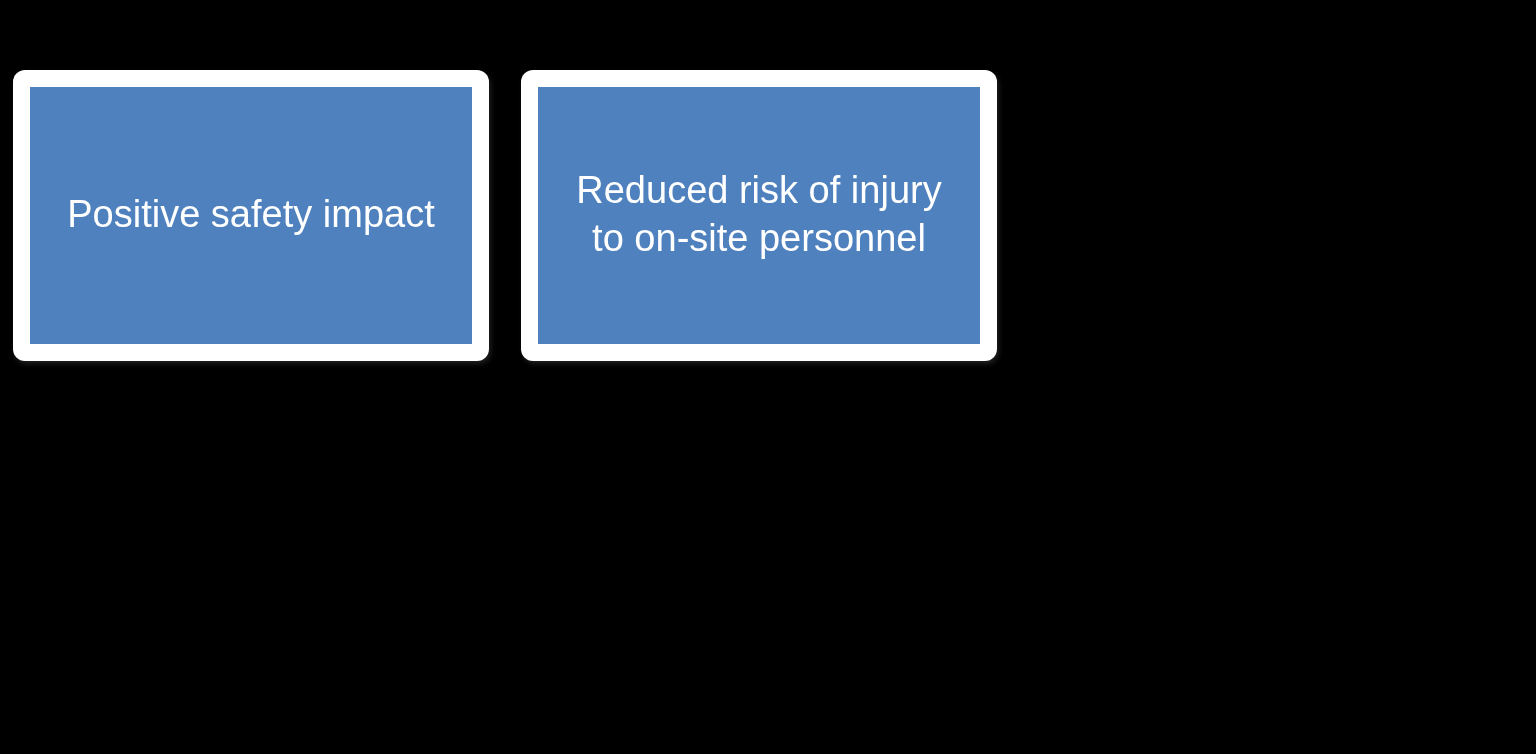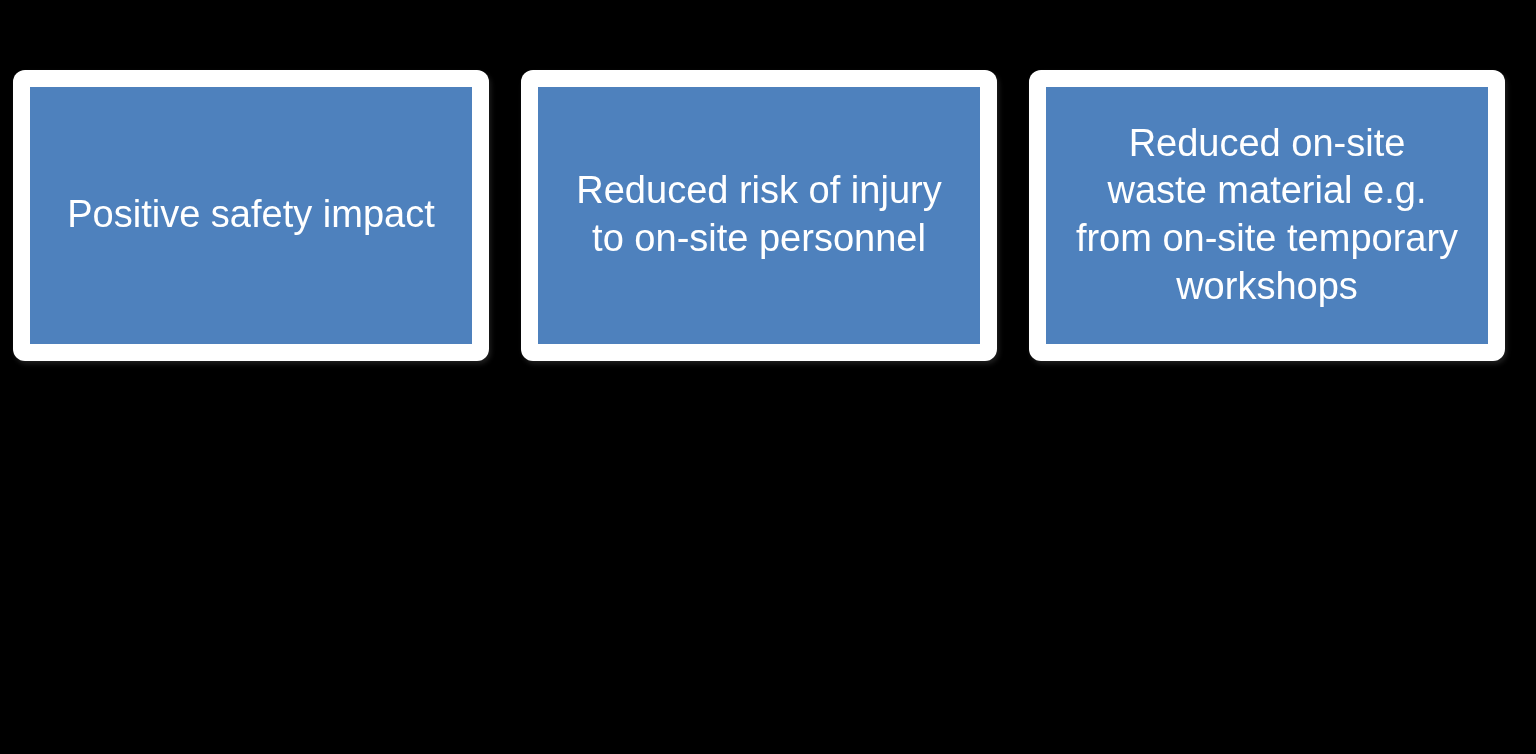--- a/index.html
+++ b/index.html
@@ -65,23 +65,15 @@
 
 
     <div class="card">
       <div class="card-inner">
         <div class="card-label">Reduced risk of injury
 to on-site personnel</div>
       </div>
     </div>
 
 
-    <div class="card">
-      <div class="card-inner">
-        <div class="card-label">Reduced on-site
-waste material e.g.
-from on-site temporary
-workshops</div>
-      </div>
-    </div>
 
   </div>
 </div>
 
 </body></html>

